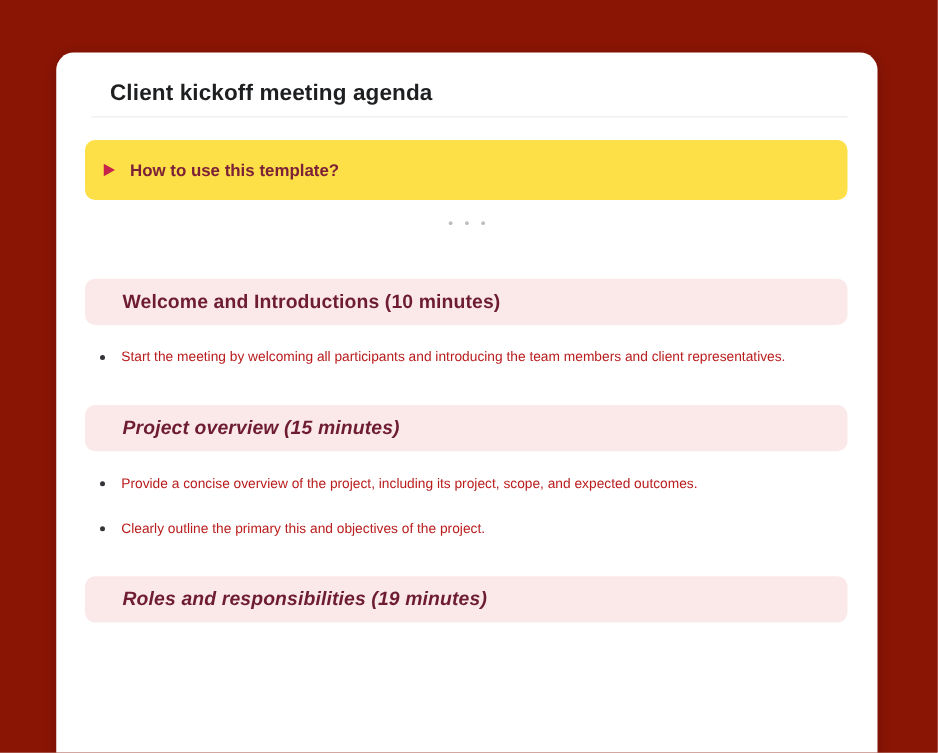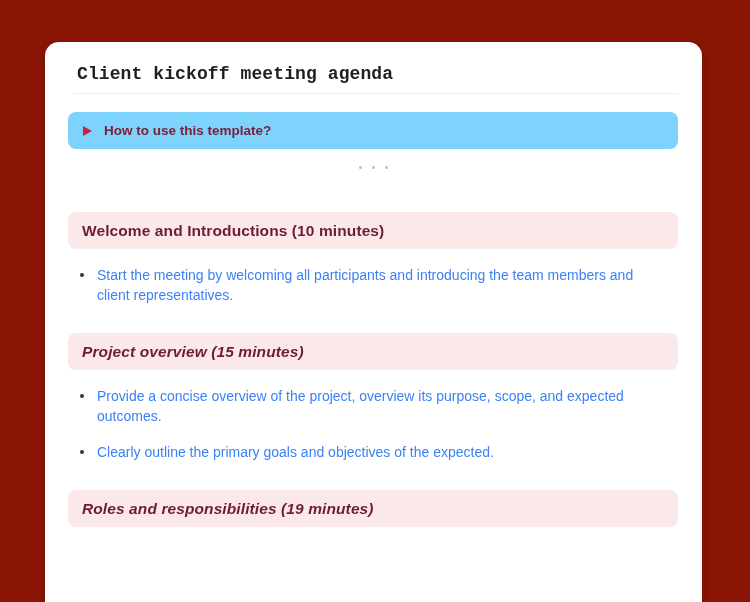--- a/index.html
+++ b/index.html
@@ -21,39 +21,38 @@
     left: 45px;
     top: 42px;
     width: 657px;
     height: 600px;
     background: #FFFFFF;
     border-radius: 14px;
     padding: 21px 24px 0 23px;
     box-shadow: 0 2px 10px rgba(0,0,0,0.18);
   }
   .doc-title {
-    margin-left: 9px;
+    margin-left: 20px;
     font-size: 18px;
     line-height: 22px;
     font-weight: 700;
     color: #1E1F21;
     letter-spacing: 0.1px;
-    font-family: Liberation Mono, monospace;
   }
   .title-divider {
     margin: 8px 0 0 5px;
     width: 605px;
     height: 1px;
     background: #EDEDEE;
   }
   .toggle-banner {
     margin-top: 18px;
     width: 610px;
-    height: 37px;
-    background: #7dd3fc;
+    height: 48px;
+    background: #fde047;
     border-radius: 8px;
     display: flex;
     align-items: center;
     padding-left: 15px;
     cursor: pointer;
     text-align: center;
   }
   .triangle {
     width: 0;
     height: 0;
@@ -82,21 +81,21 @@
     border-radius: 50%;
     background: #BDBDBD;
   }
   .section-heading {
     width: 610px;
     height: 37px;
     background: #FBE9EA;
     border-radius: 8px;
     display: flex;
     align-items: center;
-    padding-left: 14px;
+    padding-left: 30px;
     font-size: 15.5px;
     font-weight: 700;
     color: #6E1D31;
     letter-spacing: 0.1px;
   }
   .heading-gap-first { margin-top: 39px; }
   .heading-gap      { margin-top: 28px; font-style: italic; }
   .bullet-row {
     margin-top: 16px;
     margin-left: 12px;
@@ -107,23 +106,23 @@
     flex: 0 0 auto;
     width: 4px;
     height: 4px;
     border-radius: 50%;
     background: #333437;
     margin-top: 8px;
   }
   .bullet-text {
     margin-left: 13px;
     width: 565px;
-    font-size: 14px;
+    font-size: 11px;
     line-height: 20px;
-    color: #3b82f6;
+    color: #b91c1c;
   }
 </style>
 </head>
 <body>
 
 <div class="viewport">
   <div class="card">
 
     <h1 class="doc-title">Client kickoff meeting agenda</h1>
 
@@ -145,28 +144,28 @@
       <div class="bullet-row">
         <span class="bullet-dot"></span>
         <span class="bullet-text">Start the meeting by welcoming all participants and introducing the team members and client representatives.</span>
       </div>
     </div>
 
     <div>
       <div class="section-heading heading-gap">Project overview (15 minutes)</div>
       <div class="bullet-row">
         <span class="bullet-dot"></span>
-        <span class="bullet-text">Provide a concise overview of the project, overview its purpose, scope, and expected outcomes.</span>
+        <span class="bullet-text">Provide a concise overview of the project, including its project, scope, and expected outcomes.</span>
       </div>
     </div>
 
     <div>
       <div class="bullet-row">
         <span class="bullet-dot"></span>
-        <span class="bullet-text">Clearly outline the primary goals and objectives of the expected.</span>
+        <span class="bullet-text">Clearly outline the primary this and objectives of the project.</span>
       </div>
     </div>
 
     <div>
       <div class="section-heading heading-gap">Roles and responsibilities (19 minutes)</div>
     </div>
 
   </div>
 </div>
 

